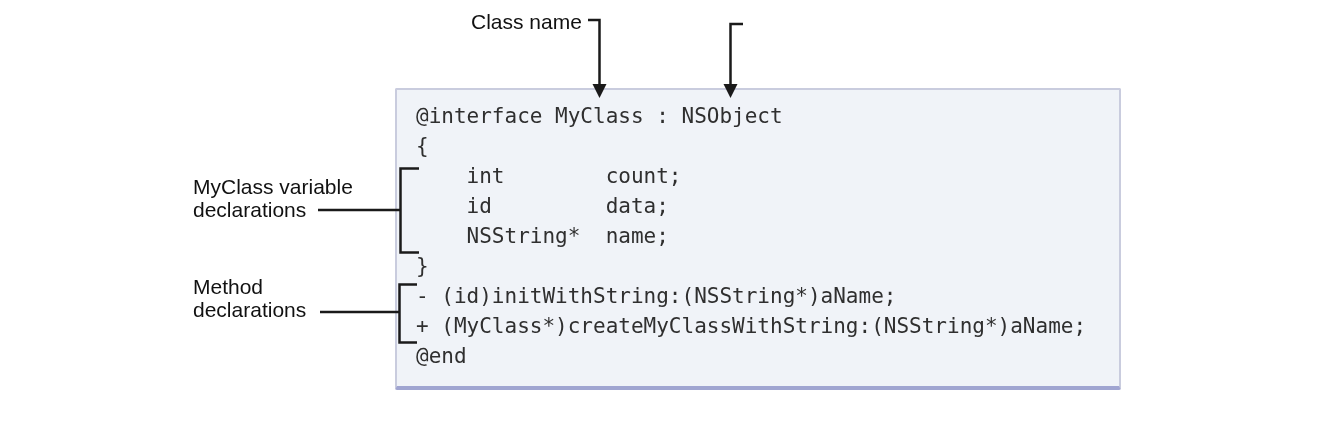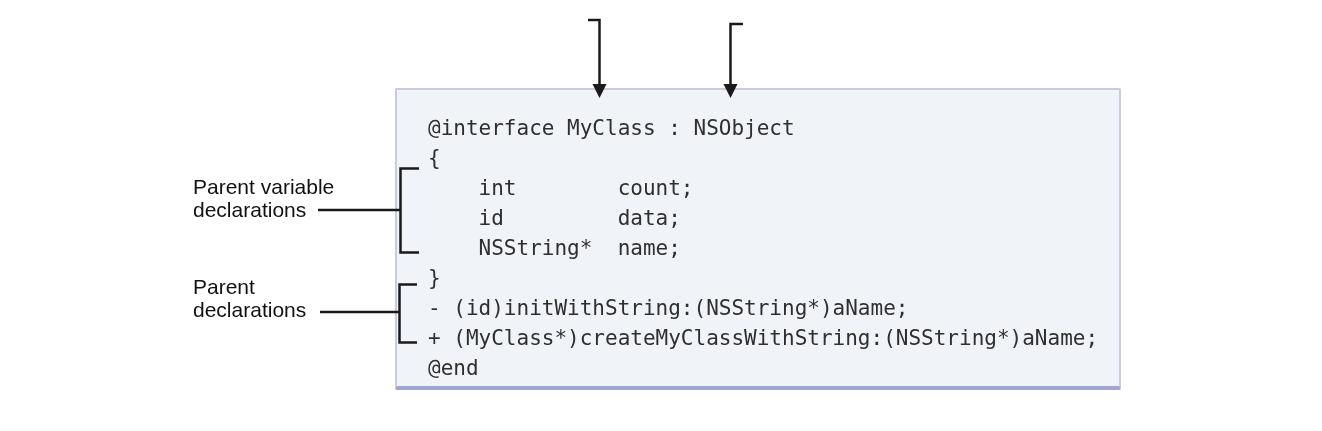--- a/index.html
+++ b/index.html
@@ -17,21 +17,21 @@
     top: 88px;
     width: 726px;
     height: 302px;
     box-sizing: border-box;
     background: #f0f3f8;
     border: 2px solid #c9ccde;
     border-bottom: 4px solid #a0a5d1;
     border-radius: 2px;
   }
   .code-listing {
-    margin: 12px;
+    margin: 0;
     padding: 11px 0 0 19px;
     font-family: "DejaVu Sans Mono", monospace;
     font-size: 21px;
     line-height: 30px;
     color: #2f2f2f;
     white-space: pre;
   }
   .label {
     position: absolute;
     color: #111111;
@@ -50,26 +50,27 @@
     pointer-events: none;
   }
   .annotation-layer path { stroke: #1a1a1a; fill: none; }
   .annotation-layer polygon { fill: #1a1a1a; stroke: none; }
 </style>
 </head>
 <body>
 
 <div class="canvas">
 
+  <div class="label label-class-name">Class name</div>
 
 
-  <div class="label label-member-vars">Parent variable
+  <div class="label label-member-vars">MyClass variable
 declarations</div>
 
-  <div class="label label-methods">Parent
+  <div class="label label-methods">Method
 declarations</div>
 
   <div class="code-box">
     <pre class="code-listing">@interface MyClass : NSObject
 {
     int        count;
     id         data;
     NSString*  name;
 }
 - (id)initWithString:(NSString*)aName;

